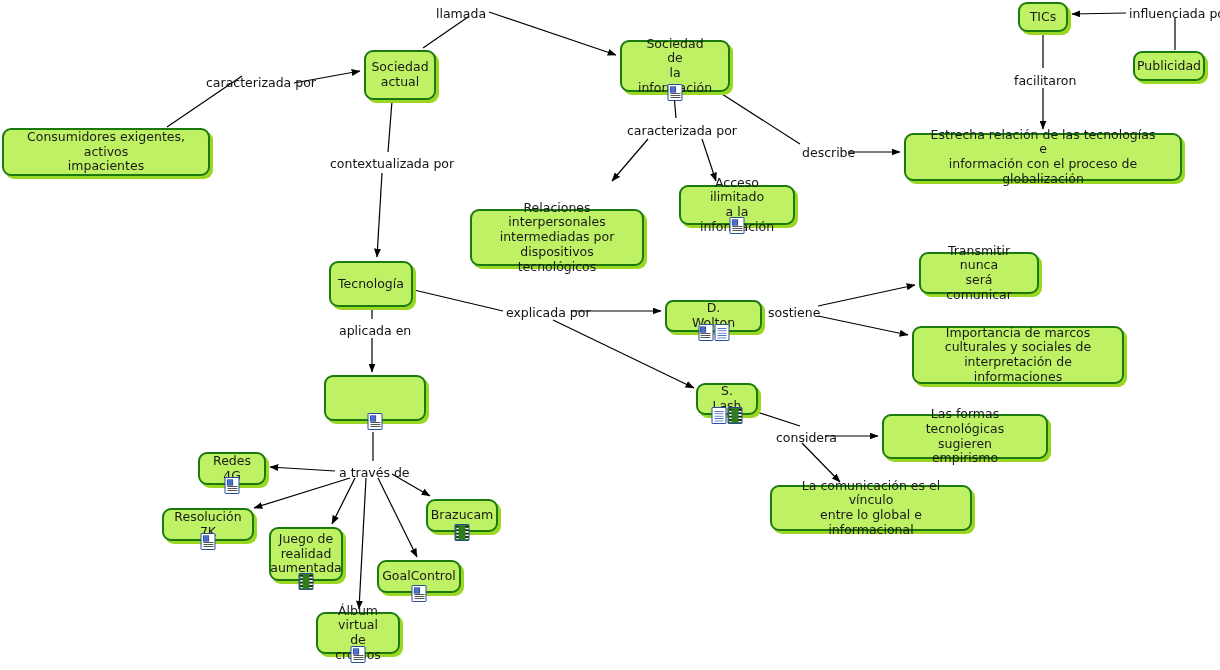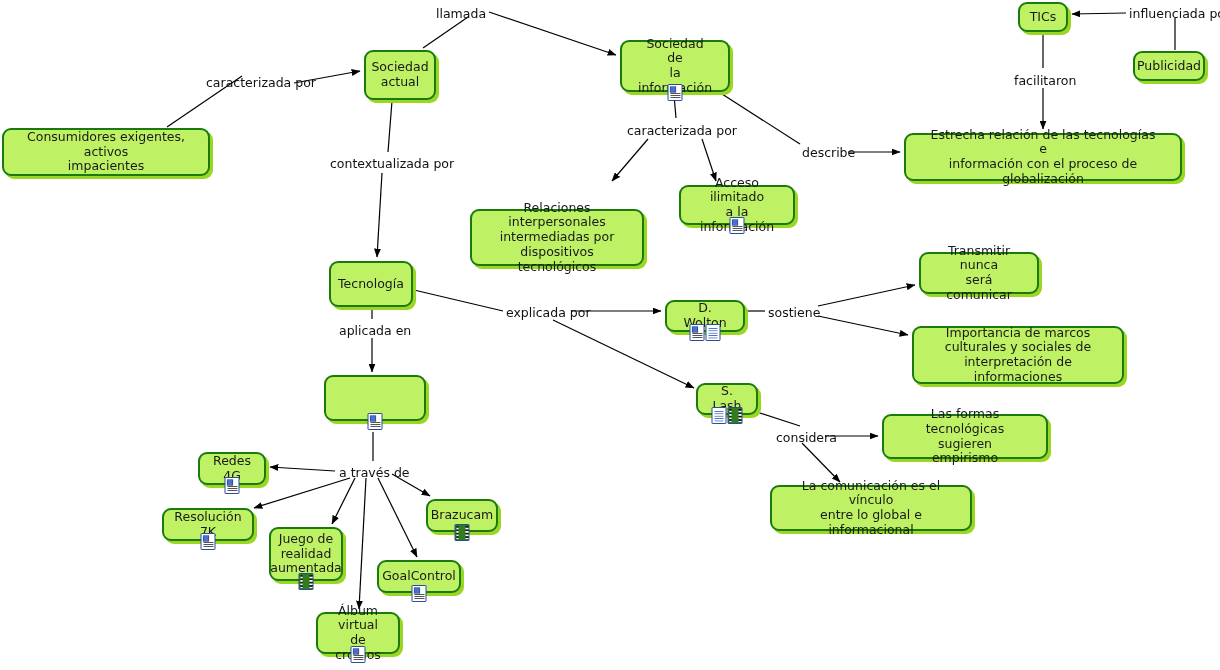--- a/index.html
+++ b/index.html
@@ -172,21 +172,21 @@
       <div class="node" style="left: 679px; top: 185px; width: 116px; height: 40px;">
         <span class="txt">Acceso ilimitado
 a la información</span>
         <span class="icons">
           <span class="ico doc-img"></span>
         </span>
       </div>
       <div class="node" style="left: 329px; top: 261px; width: 84px; height: 46px;">
         <span class="txt">Tecnología</span>
       </div>
-      <div class="node" style="left: 665px; top: 300px; width: 80px; height: 32px;">
+      <div class="node" style="left: 665px; top: 300px; width: 97px; height: 32px; border-radius: 8px;">
         <span class="txt">D. Wolton</span>
         <span class="icons">
           <span class="ico doc-img"></span>
           <span class="ico doc-txt"></span>
         </span>
       </div>
       <div class="node" style="left: 919px; top: 252px; width: 120px; height: 42px;">
         <span class="txt">Transmitir nunca
 será comunicar</span>
       </div>

